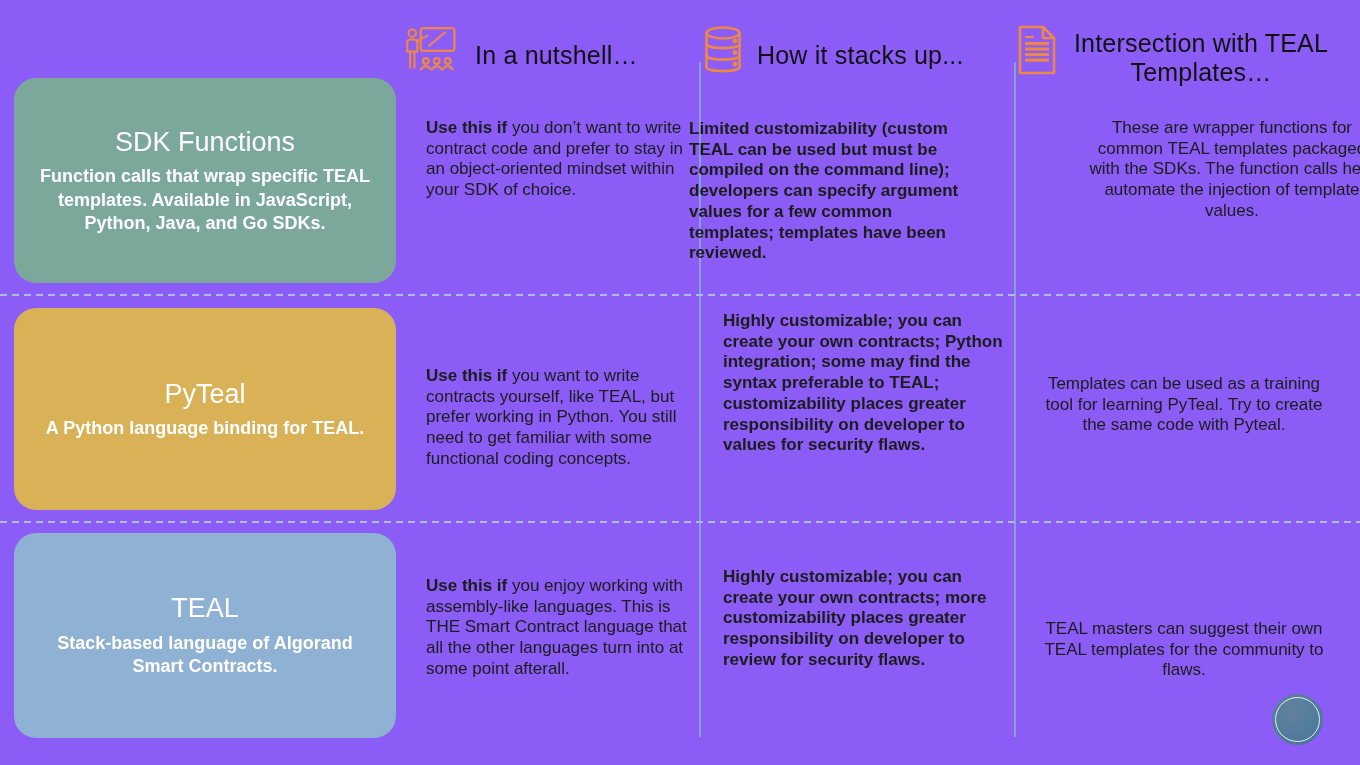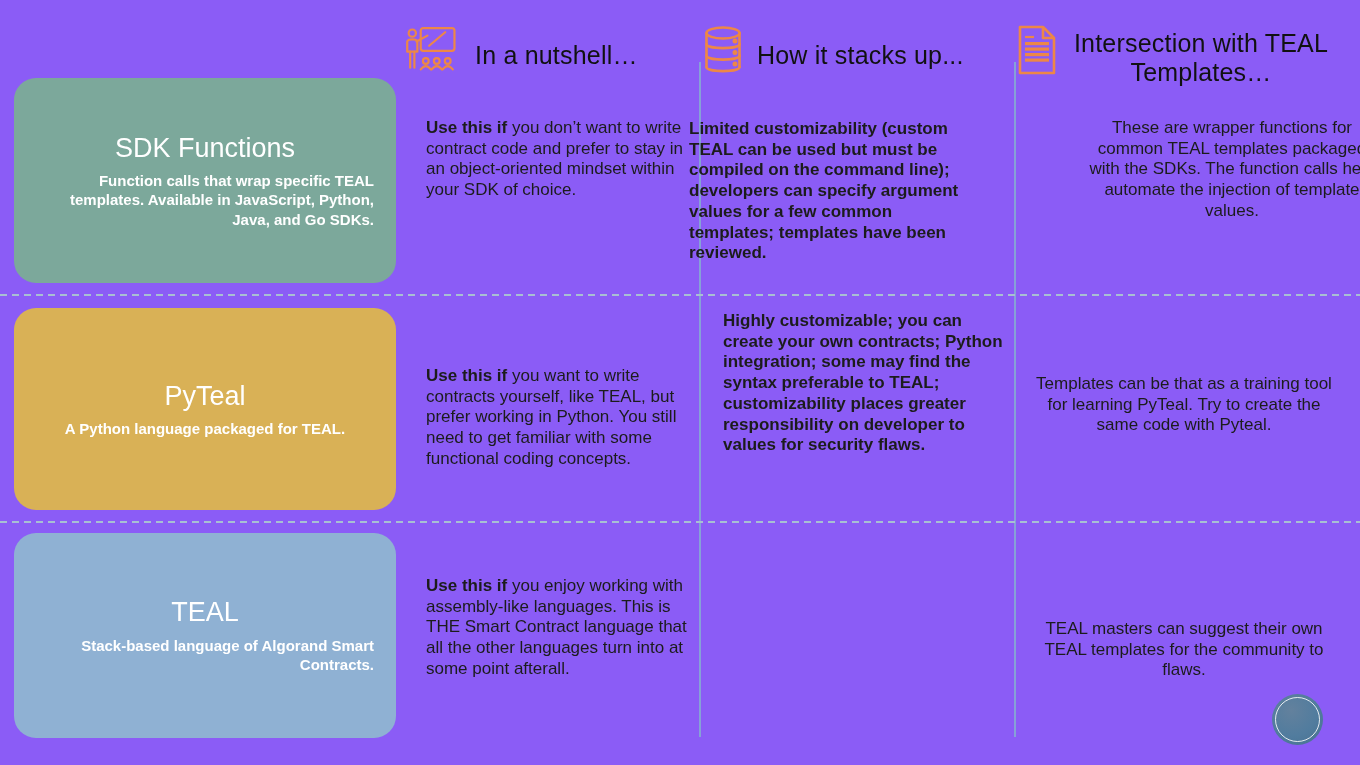--- a/index.html
+++ b/index.html
@@ -41,21 +41,21 @@
   
   .card {
     position:absolute; left:14px; width:382px; border-radius:22px;
     display:flex; flex-direction:column; align-items:center; justify-content:center;
     color:#ffffff; text-align:center; padding:0 22px;
   }
   #card1 { top:78px;  height:205px; }
   #card2 { top:308px; height:202px; }
   #card3 { top:533px; height:205px; }
   .card-title { font-size:27px; line-height:1.2; font-weight:400; }
-  .card-sub   { font-size:15px; line-height:1.3; font-weight:700; margin-top:7px;text-align:right; }
+  .card-sub   { font-size:18px; line-height:1.3; font-weight:700; margin-top:7px; }
 
   
   .cell { position:absolute; font-size:17px; line-height:1.22; color:#1c1c1c; }
   .cell.bold { font-weight:700; }
   .cell.center { text-align:center; }
 
   #r1c2 { left:426px;  top:118px; width:274px; }
   #r1c3 { left:689px;  top:119px; width:284px; }
   #r1c4 { left:1035px; top:118px; width:298px;margin-left:48px; }
   #r2c2 { left:426px;  top:330px; width:274px;margin-top:36px; }
@@ -142,42 +142,43 @@
   <div class="hdash" id="hdash1"></div>
   <div class="hdash" id="hdash2"></div>
 
   <div class="card" id="card1" style="background-color: rgb(124, 168, 155);">
     <div class="card-title">SDK Functions</div>
     <div class="card-sub">Function calls that wrap specific TEAL templates. Available in JavaScript, Python, Java, and Go SDKs.</div>
   </div>
 
   <div class="card" id="card2" style="background-color: rgb(217, 177, 86);">
     <div class="card-title">PyTeal</div>
-    <div class="card-sub">A Python language packaged for TEAL.</div>
+    <div class="card-sub">A Python language binding for TEAL.</div>
   </div>
 
   <div class="card" id="card3" style="background-color: rgb(143, 177, 211);">
     <div class="card-title">TEAL</div>
     <div class="card-sub">Stack-based language of Algorand Smart Contracts.</div>
   </div>
 
   <div class="cell" id="r1c2">
     <span style="font-weight:700">Use this if</span><span> you don’t want to write contract code and prefer to stay in an object-oriented mindset within your SDK of choice.</span>
   </div>
   <div class="cell bold" id="r1c3">Limited customizability (custom TEAL can be used but must be compiled on the command line); developers can specify argument values for a few common templates; templates have been reviewed.</div>
   <div class="cell center" id="r1c4">These are wrapper functions for common TEAL templates packaged with the SDKs. The function calls help automate the injection of template values.</div>
 
   <div class="cell" id="r2c2">
     <span style="font-weight:700">Use this if</span><span> you want to write contracts yourself, like TEAL, but prefer working in Python. You still need to get familiar with some functional coding concepts.</span>
   </div>
   <div class="cell bold" id="r2c3">Highly customizable; you can create your own contracts; Python integration; some may find the syntax preferable to TEAL; customizability places greater responsibility on developer to values for security flaws.</div>
-  <div class="cell center" id="r2c4">Templates can be that as a training tool for learning PyTeal. Try to create the same code with Pyteal.</div>
+  <div class="cell center" id="r2c4">Templates can be used as a training tool for learning PyTeal. Try to create the same code with Pyteal.</div>
 
   <div class="cell" id="r3c2">
     <span style="font-weight:700">Use this if</span><span> you enjoy working with assembly-like languages. This is THE Smart Contract language that all the other languages turn into at some point afterall.</span>
   </div>
+  <div class="cell bold" id="r3c3">Highly customizable; you can create your own contracts; more customizability places greater responsibility on developer to review for security flaws.</div>
   <div class="cell center" id="r3c4">TEAL masters can suggest their own TEAL templates for the community to flaws.</div>
 
   <div class="badge">
     <div class="badge-ring"></div>
   </div>
 
 </div>
 
 </body></html>

